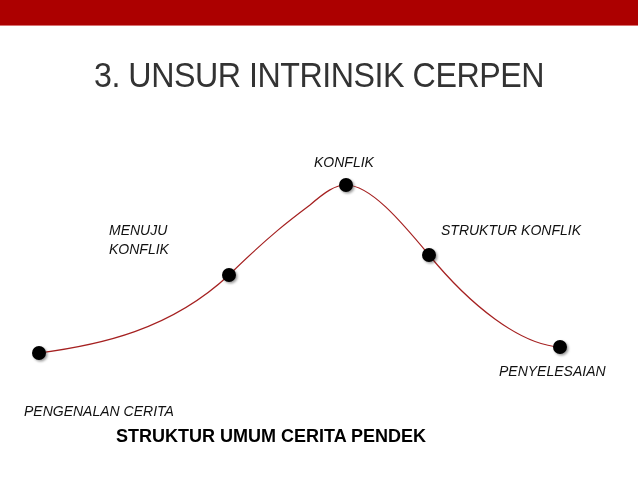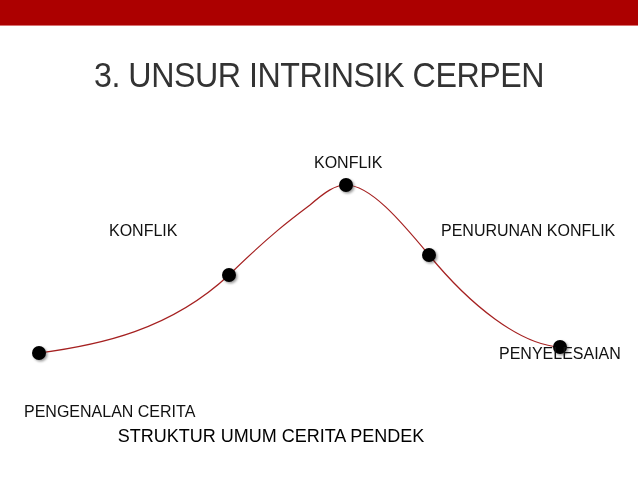--- a/index.html
+++ b/index.html
@@ -1,21 +1,21 @@
 <!DOCTYPE html>
 <html><head>
 <meta charset="utf-8">
 <style>
   html,body{margin:0;padding:0;background:#fff;}
   body{width:638px;height:479px;position:relative;overflow:hidden;font-family:"Liberation Sans",sans-serif;}
   .topbar{position:absolute;left:0;top:0;width:638px;height:25px;background:#ac0000;border-bottom:1px solid #d97070;}
   .title{position:absolute;left:0;width:638px;top:55px;text-align:center;font-size:35px;color:#333;letter-spacing:-0.5px;transform:scaleX(0.92);}
   svg.curve{position:absolute;left:0;top:0;}
-  .lbl{position:absolute;font-size:16px;color:#111;line-height:19px;white-space:nowrap;}
-  .caption{position:absolute;left:0;width:542px;top:426px;text-align:center;font-size:18px;font-weight:normal;color:#000;}
+  .lbl{position:absolute;font-size:14px;color:#111;line-height:19px;white-space:nowrap;font-style:italic;}
+  .caption{position:absolute;left:0;width:542px;top:426px;text-align:center;font-size:18px;font-weight:bold;color:#000;}
 </style>
 </head>
 <body>
 
 <div class="topbar"></div>
 <div class="title">3. UNSUR INTRINSIK CERPEN</div>
 
 <svg class="curve" width="638" height="479">
   <defs>
     <filter id="sh" x="-50%" y="-50%" width="200%" height="200%">
@@ -25,19 +25,20 @@
   <path d="M39,353 C100,345 170,330 229,275 C270,235 290,220 310,205 C325,192 335,185 346,185 C370,185 400,220 429,255 C470,305 520,345 560,347" fill="none" stroke="#a52020" stroke-width="1.2"></path>
   <circle cx="39" cy="353" r="7" fill="#000" filter="url(#sh)"></circle>
   <circle cx="229" cy="275" r="7" fill="#000" filter="url(#sh)"></circle>
   <circle cx="346" cy="185" r="7" fill="#000" filter="url(#sh)"></circle>
   <circle cx="429" cy="255" r="7" fill="#000" filter="url(#sh)"></circle>
   <circle cx="560" cy="347" r="7" fill="#000" filter="url(#sh)"></circle>
 </svg>
 
 <div class="lbl" style="left:314px;top:153px;">KONFLIK</div>
 <div class="lbl" style="left:109px;top:221px;">
+  <div>MENUJU</div>
   <div>KONFLIK</div>
 </div>
-<div class="lbl" style="left:441px;top:221px;">PENURUNAN KONFLIK</div>
+<div class="lbl" style="left:441px;top:221px;">STRUKTUR KONFLIK</div>
 <div class="lbl" style="left:24px;top:362px;margin-top:40px;">PENGENALAN CERITA</div>
-<div class="lbl" style="left:499px;top:344px;">PENYELESAIAN</div>
+<div class="lbl" style="left:499px;top:362px;">PENYELESAIAN</div>
 
 <div class="caption">STRUKTUR UMUM CERITA PENDEK</div>
 
 </body></html>

